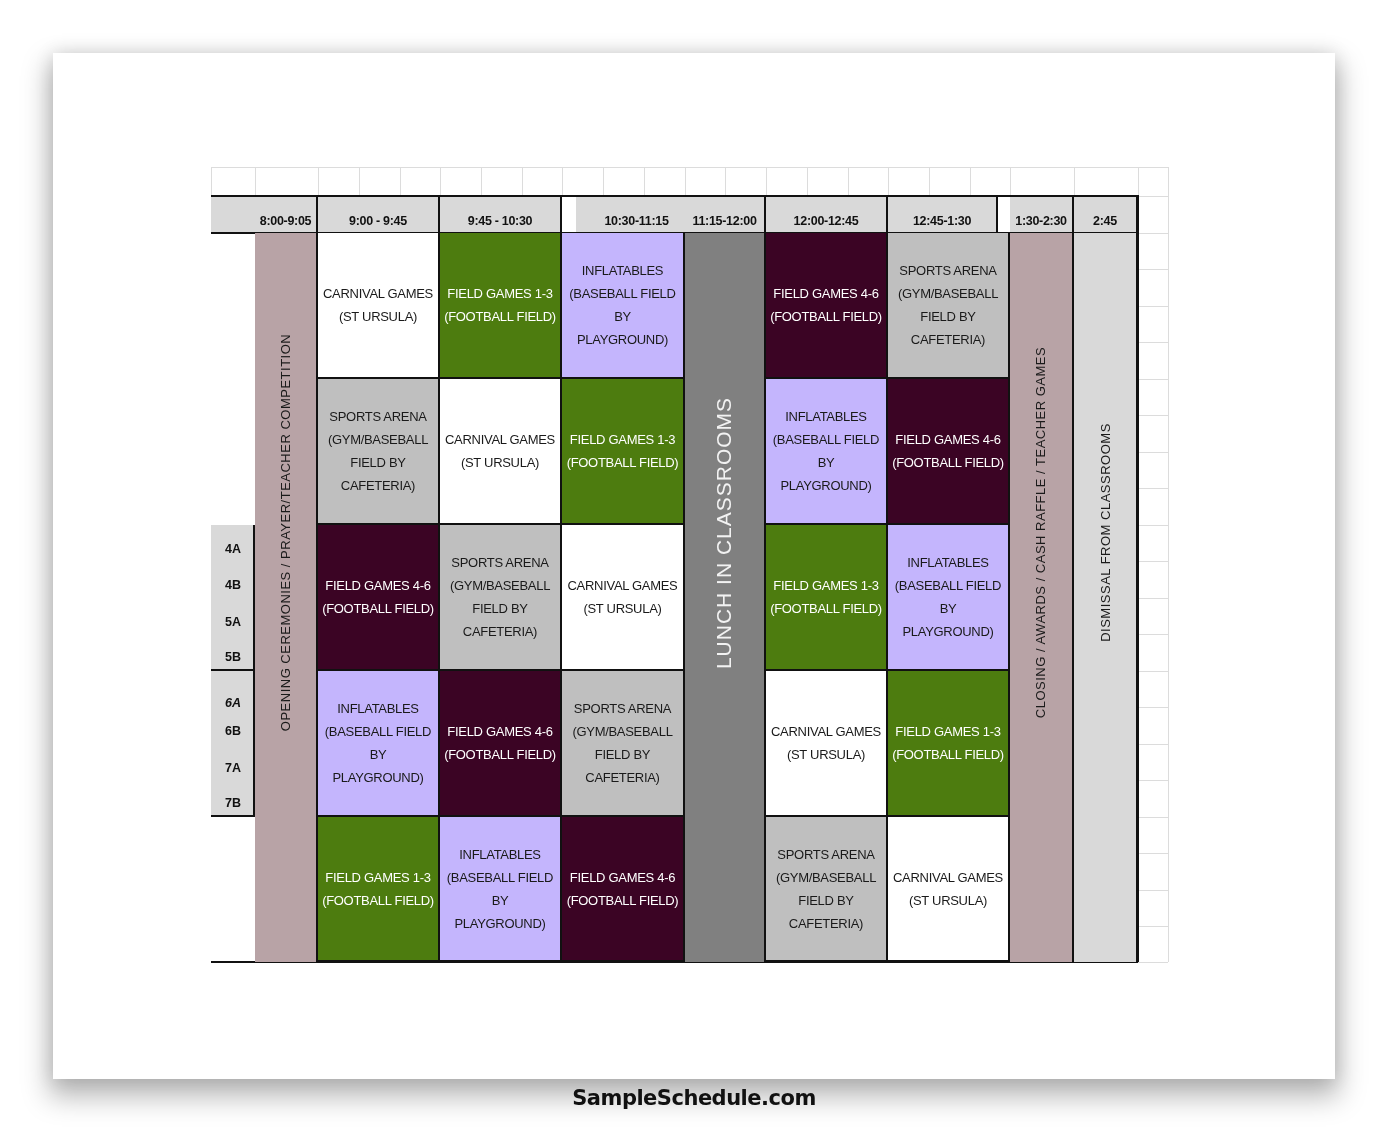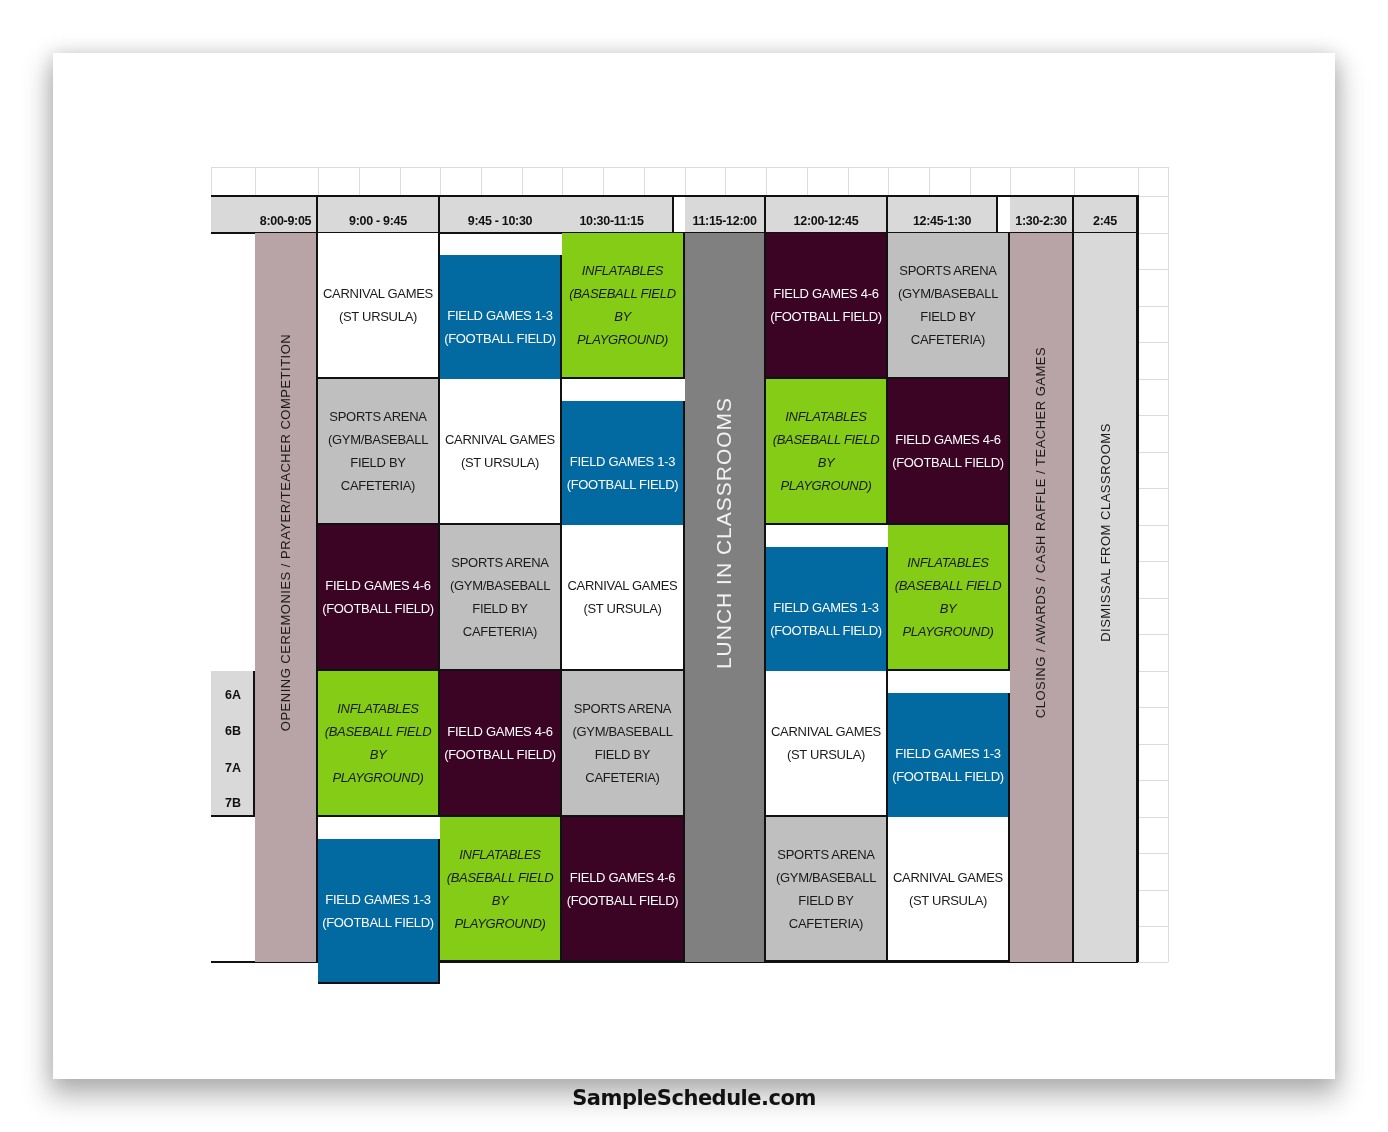--- a/index.html
+++ b/index.html
@@ -41,23 +41,23 @@
     position: absolute; box-sizing: border-box;
     border-right: 2px solid #111;
     display: flex; align-items: center; justify-content: center;
   }
   .band .vtext {
     transform: rotate(-90deg); white-space: nowrap;
     font-size: 13px; letter-spacing: 0.5px; color: #1a1a1a;
   }
   .lunch .vtext { font-size: 21px; color: #f2f2f2; letter-spacing: 1px; }
   .c-white { background: #ffffff; color: #1a1a1a; }
-  .c-black { background: #0369a1; color: #ffffff; margin-top: 22px; }
+  .c-black { background: #4d7c0f; color: #ffffff; }
   .c-maroon { background: #3b0424; color: #ffffff; }
-  .c-mauve { background: #84cc16; color: #1a1a1a; font-style: italic; }
+  .c-mauve { background: #c4b5fd; color: #1a1a1a; }
   .c-gray { background: #bfbfbf; color: #1a1a1a; }
   .footer {
     position: absolute; left: 0; width: 1388px; top: 1086px; text-align: center;
     font-weight: bold; font-size: 21px; color: #111;
     font-family: "DejaVu Sans", sans-serif; letter-spacing: -0.5px;
   }
 </style>
 </head>
 <body>
 
@@ -112,28 +112,34 @@
       <div class="gridline" style="left: 875px; top: 706px; width: 30px; height: 1px;"></div>
       <div class="gridline" style="left: 875px; top: 742px; width: 30px; height: 1px;"></div>
       <div class="gridline" style="left: -52px; top: -25px; width: 927px; height: 2px; background: rgb(17, 17, 17);"></div>
       <div class="gridline" style="left: -52px; top: 741px; width: 927px; height: 2px; background: rgb(17, 17, 17);"></div>
       <div class="gridline" style="left: 874px; top: -25px; width: 2px; height: 767px; background: rgb(17, 17, 17);"></div>
       <div class="gridline" style="left: -52px; top: 12px; width: 927px; height: 2px; background: rgb(17, 17, 17);"></div>
       <div class="hdr" style="left: -52px; top: -23px; width: 44px; height: 35px; border-right: none;"></div>
       <div class="hdr" style="left: -8px; top: -23px; width: 63px; height: 35px;">8:00-9:05</div>
       <div class="hdr" style="left: 55px; top: -23px; width: 122px; height: 35px;">9:00 - 9:45</div>
       <div class="hdr" style="left: 177px; top: -23px; width: 122px; height: 35px;">9:45 - 10:30</div>
-      <div class="hdr" style="left: 288px; top: -23px; width: 123px; height: 35px;">10:30-11:15</div>
+      <div class="hdr" style="left: 313px; top: -23px; width: 123px; height: 35px;">10:30-11:15</div>
       <div class="hdr" style="left: 422px; top: -23px; width: 81px; height: 35px;">11:15-12:00</div>
       <div class="hdr" style="left: 503px; top: -23px; width: 122px; height: 35px;">12:00-12:45</div>
       <div class="hdr" style="left: 625px; top: -23px; width: 110px; height: 35px;">12:45-1:30</div>
       <div class="hdr" style="left: 747px; top: -23px; width: 64px; height: 35px;">1:30-2:30</div>
       <div class="hdr" style="left: 811px; top: -23px; width: 64px; height: 35px;">2:45</div>
+      <div class="grade" style="left: -52px; top: 305px; width: 44px; height: 146px;">
+        <span style="top: 17px;">4A</span>
+        <span style="top: 53px;">4B</span>
+        <span style="top: 90px;">5A</span>
+        <span style="top: 125px;">5B</span>
+      </div>
       <div class="grade" style="left: -52px; top: 451px; width: 44px; height: 146px;">
-        <span style="top: 17px;">6A</span>
+        <span style="top: 25px; font-style: italic;">6A</span>
         <span style="top: 53px;">6B</span>
         <span style="top: 90px;">7A</span>
         <span style="top: 125px;">7B</span>
       </div>
       <div class="band " style="left: -8px; top: 13px; width: 63px; height: 729px; background: rgb(184, 163, 166);">
         <div class="vtext" style="margin-top: -130px;">OPENING CEREMONIES / PRAYER/TEACHER COMPETITION</div>
       </div>
       <div class="band lunch" style="left: 422px; top: 13px; width: 81px; height: 729px; background: rgb(128, 128, 128);">
         <div class="vtext" style="margin-top: -130px;">LUNCH IN CLASSROOMS</div>
       </div>

